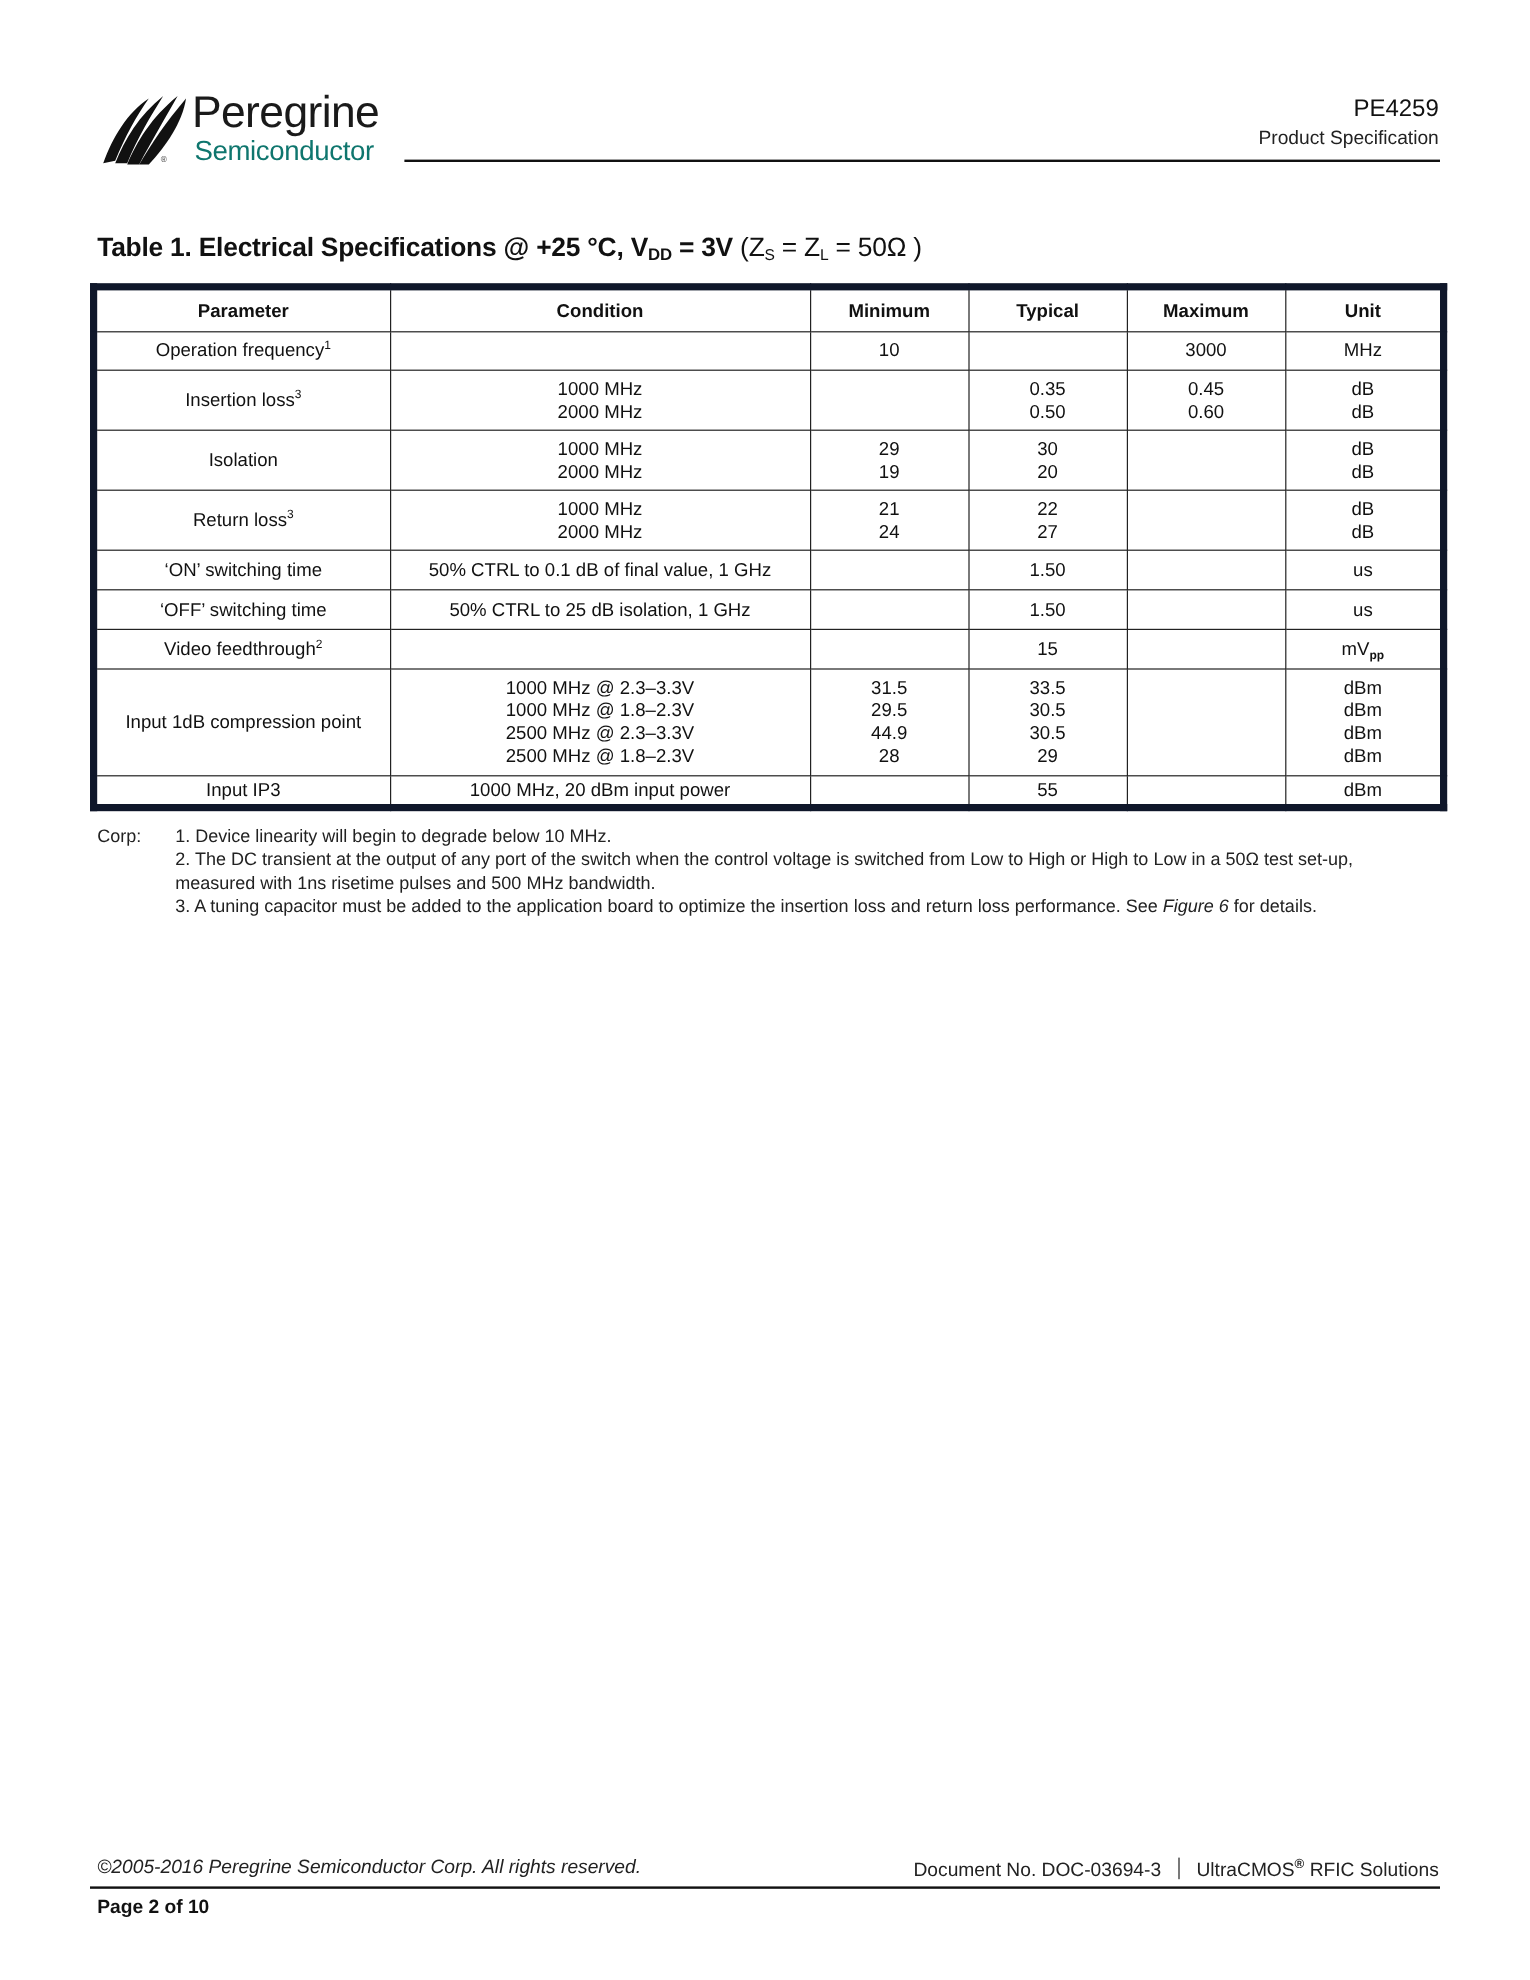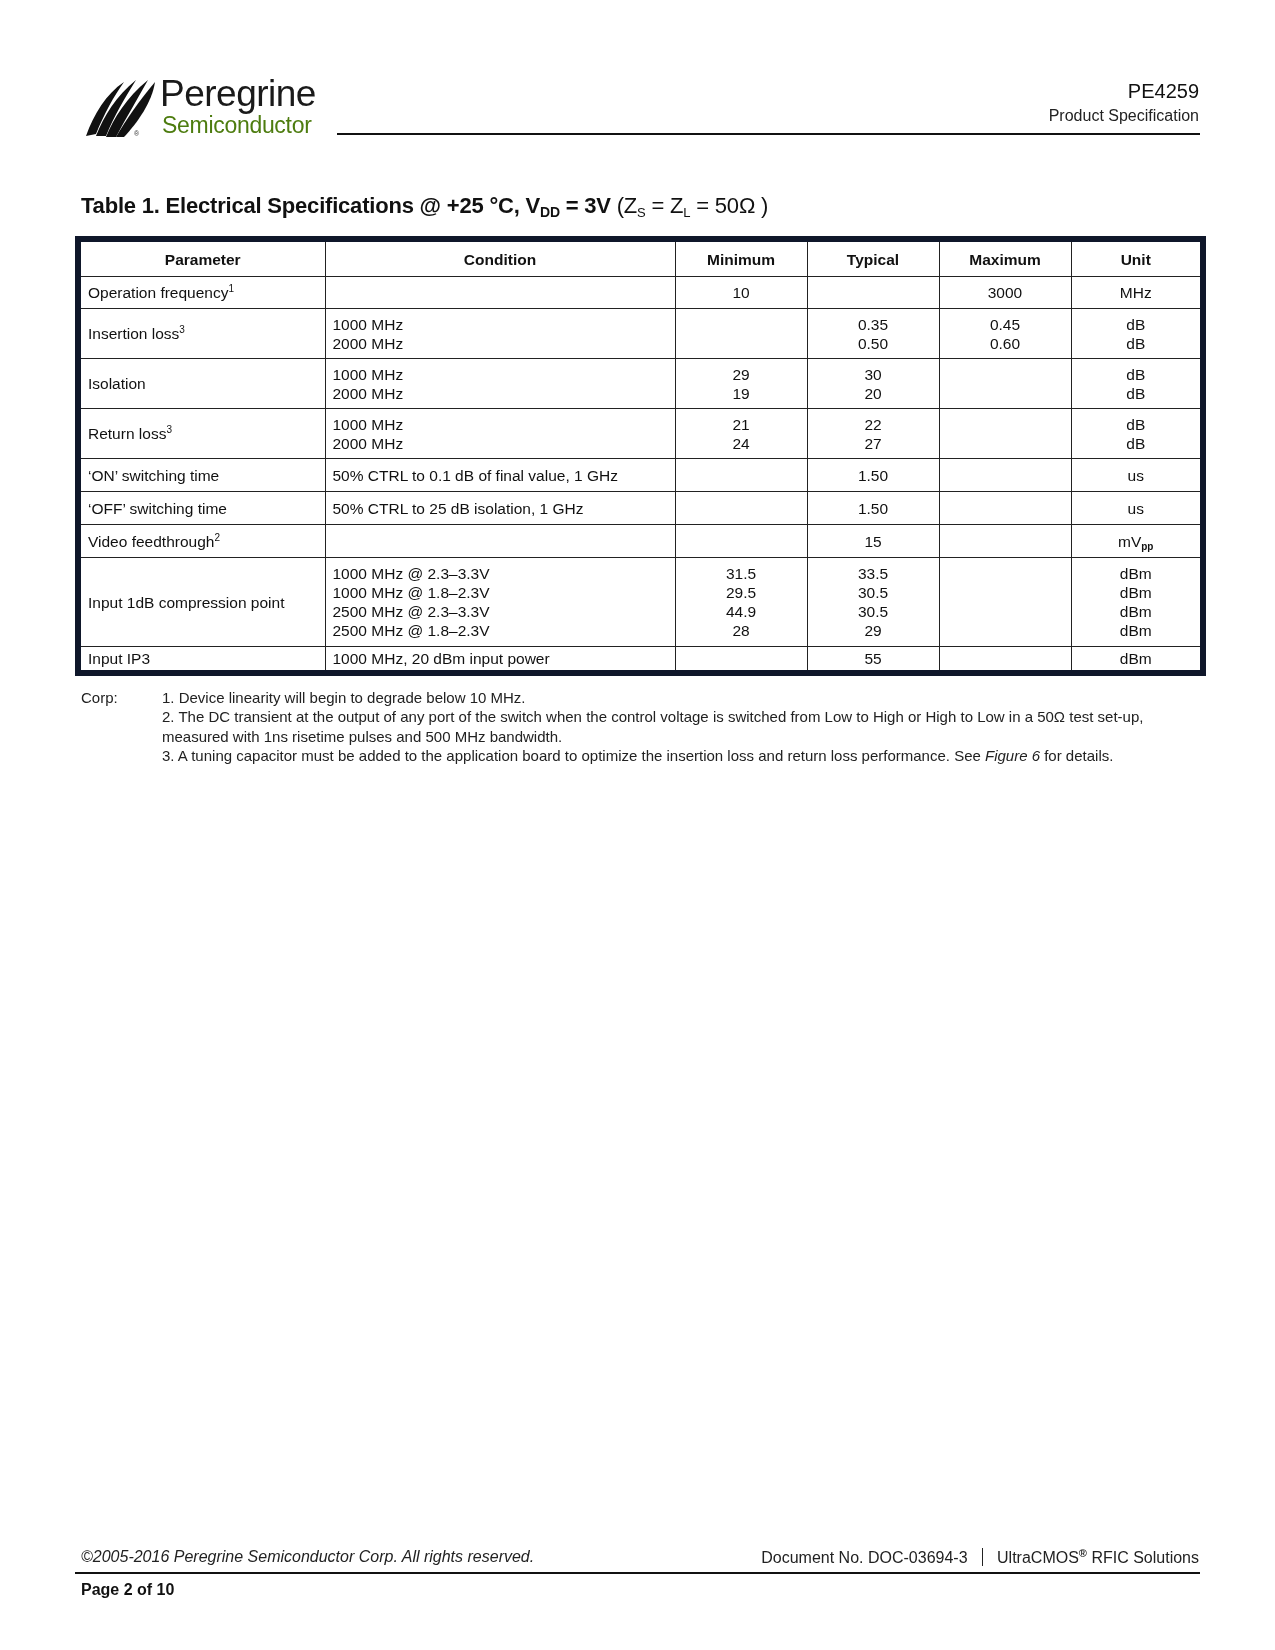--- a/index.html
+++ b/index.html
@@ -6,48 +6,48 @@
   body { width:1275px; height:1650px; position:relative; overflow:hidden;
          font-family:"Liberation Sans", sans-serif; color:#111; }
   .abs { position:absolute; }
 
   
   #logo { left:84px; top:74px; width:225px; height:66px; }
   #logo-mark { position:absolute; left:0; top:2px; width:72px; height:62px; }
   #logo-name { position:absolute; left:76px; top:0px; font-size:37px; line-height:40px;
                letter-spacing:-0.5px; color:#1a1a1a; }
   #logo-sub { position:absolute; left:78px; top:38px; font-size:23px; line-height:26px;
-              letter-spacing:-0.3px; color:#4d7c0f; }
+              letter-spacing:-0.3px; color:#0f766e; }
   #logo-reg { position:absolute; left:50px; top:56px; font-size:7px; color:#333; }
 
   #prod-code { right:76px; top:80px; font-size:20px; font-weight:normal; text-align:right; }
   #prod-sub { right:76px; top:107px; font-size:16px; text-align:right; color:#222; }
   #header-rule { left:337px; top:133px; width:863px; height:2px; background:#111; }
 
   
   #table-title { left:81px; top:193px; font-size:22px; font-weight:bold; white-space:nowrap; letter-spacing:-0.2px; }
   #table-title .sub { font-size:14px; vertical-align:-4px; }
   #table-title .normal { font-weight:normal; }
   #table-title .nsub { font-size:13px; vertical-align:-4px; font-weight:normal; }
 
   
   #spec-table { left:75px; top:236px; width:1125px; border-collapse:collapse; table-layout:fixed;
                 font-size:15.5px; border:6px solid #0f172a; }
   #spec-table td, #spec-table th { border:1.3px solid #222; padding:0 7px; vertical-align:middle; line-height:19px; }
   #spec-table th { font-weight:bold; height:34px; text-align:center; font-size:15.5px; }
   #spec-table td.c { text-align:center; }
-  #spec-table td.l { text-align:left; }
+  #spec-table td.l { text-align:center; }
   #spec-table sup { font-size:10px; vertical-align:6px; line-height:0; }
   #spec-table sub { font-size:10px; vertical-align:-3px; line-height:0; font-weight:bold; }
   .multiline span { display:block; }
 
   
   #notes { left:81px; top:688px; width:1120px; font-size:15px; line-height:19.3px; color:#222; }
   #notes-label { position:absolute; left:0; top:0; }
-  #notes-body { position:absolute; left:65px; top:0; width:1052px;margin-left:16px; }
+  #notes-body { position:absolute; left:65px; top:0; width:1052px; }
   #notes-body .note { display:block; }
 
   
   #footer-copy { left:81px; top:1548px; font-size:16px; font-style:italic; color:#222; }
   #footer-doc { right:76px; top:1548px; font-size:16px; color:#222; white-space:nowrap; }
   #footer-doc sup { font-size:11px; vertical-align:6px; line-height:0; font-weight:bold; }
   #footer-doc .sep { display:inline-block; width:1.5px; height:18px; background:#222; vertical-align:-3px; margin:0 14px; }
   #footer-rule { left:75px; top:1572px; width:1125px; height:2px; background:#111; }
   #page-num { left:81px; top:1581px; font-size:16px; font-weight:bold; }
 </style>

